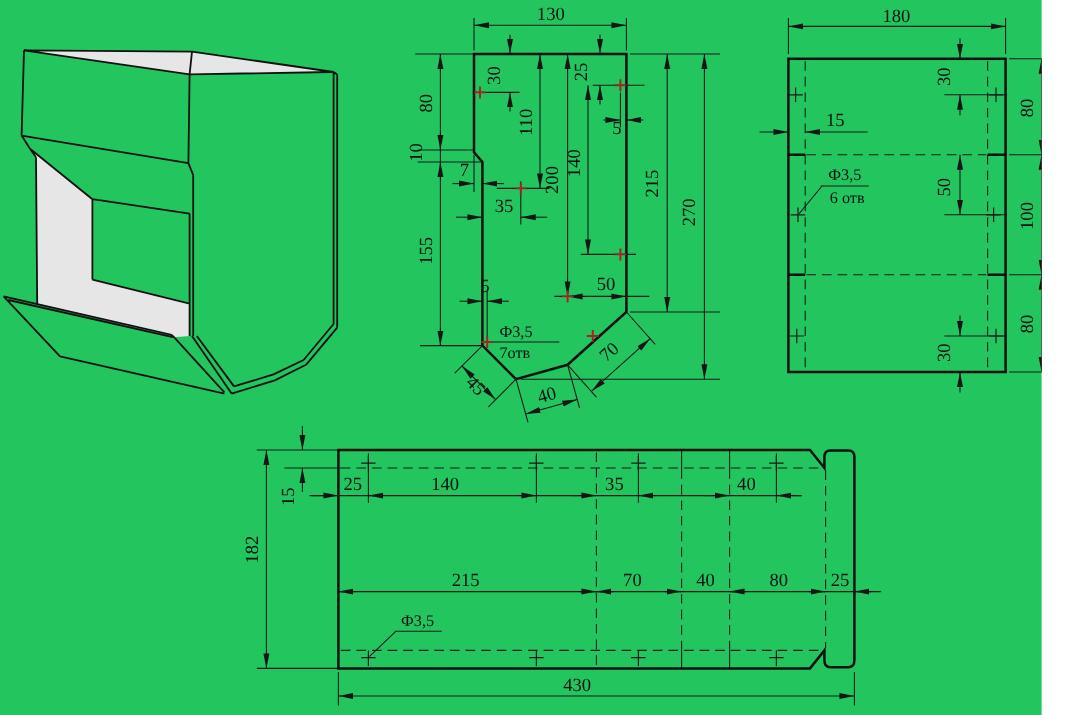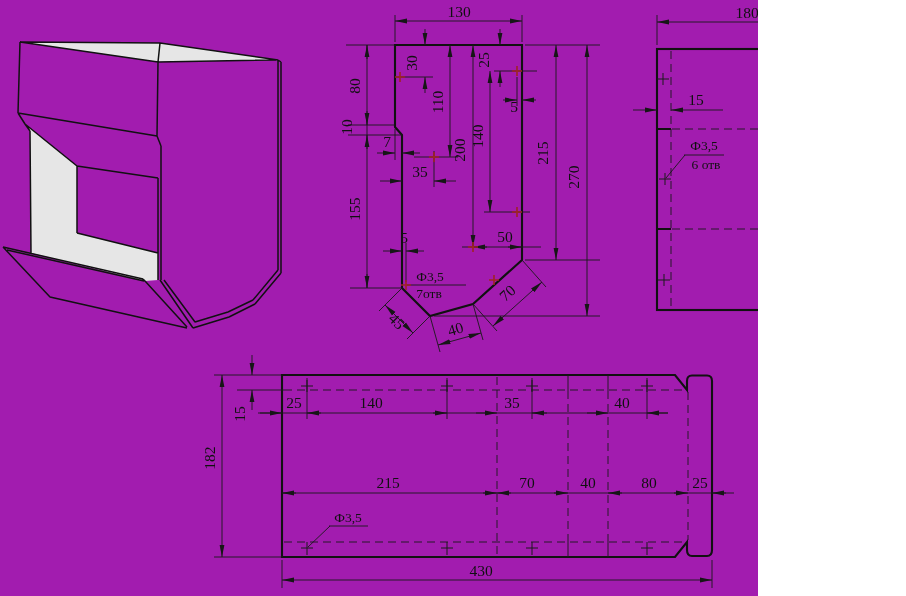--- a/index.html
+++ b/index.html
@@ -1,16 +1,16 @@
 <!DOCTYPE html>
 <html><head>
 <meta charset="utf-8">
 <style>
   html,body{margin:0;padding:0;background:#ffffff;}
-  #stage{position:relative;width:758px;height:596px;background:#a21caf;overflow:hidden;
+  #stage{position:relative;width:868px;height:596px;background:#22c55e;overflow:hidden;
          font-family:"Liberation Serif", serif;text-align:center;}
   svg{position:absolute;left:0;top:0;}
   text{fill:#101010;font-family:"Liberation Serif", serif;font-size:15.5px;}
   text.sm{font-size:13.5px;}
   .thick{stroke:#111;stroke-width:2.1;fill:none;stroke-linejoin:miter;}
   .thin{stroke:#1a1a1a;stroke-width:0.9;fill:none;}
   .dash{stroke:#1a1a1a;stroke-width:0.9;fill:none;stroke-dasharray:8 5;}
   .iso{stroke:#111;stroke-width:1.5;fill:none;stroke-linejoin:round;}
   .shade{fill:#e6e6e6;stroke:none;}
   .cross{stroke:#1a1a1a;stroke-width:1;fill:none;}

